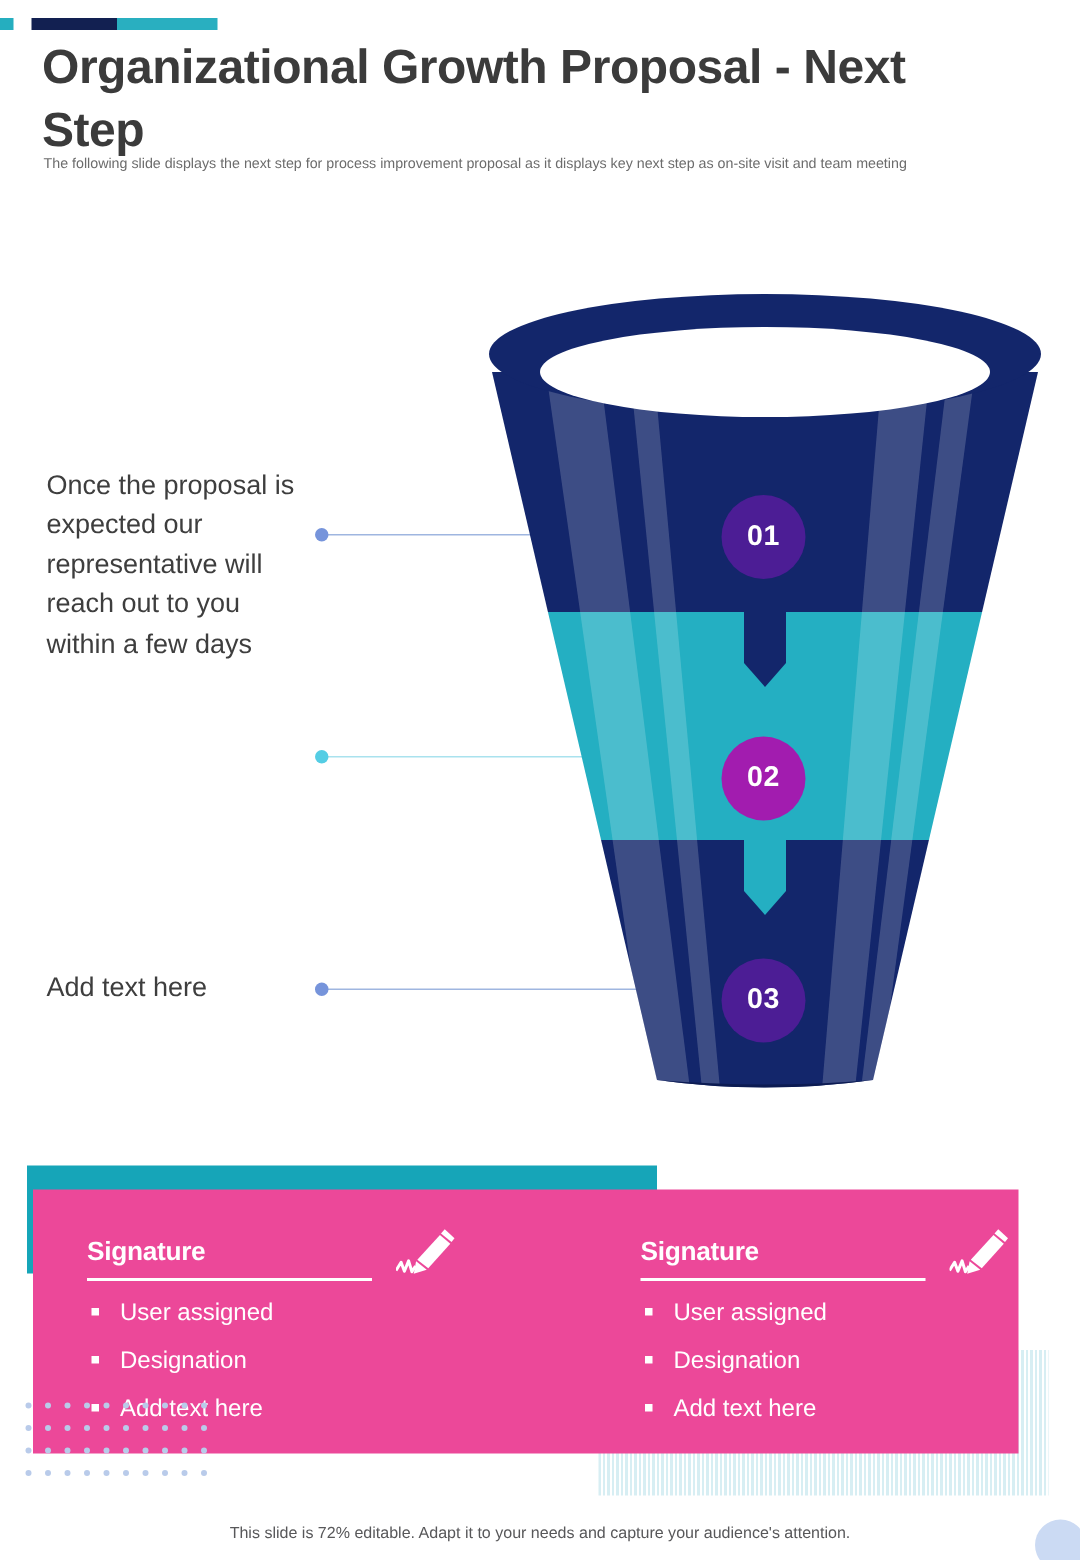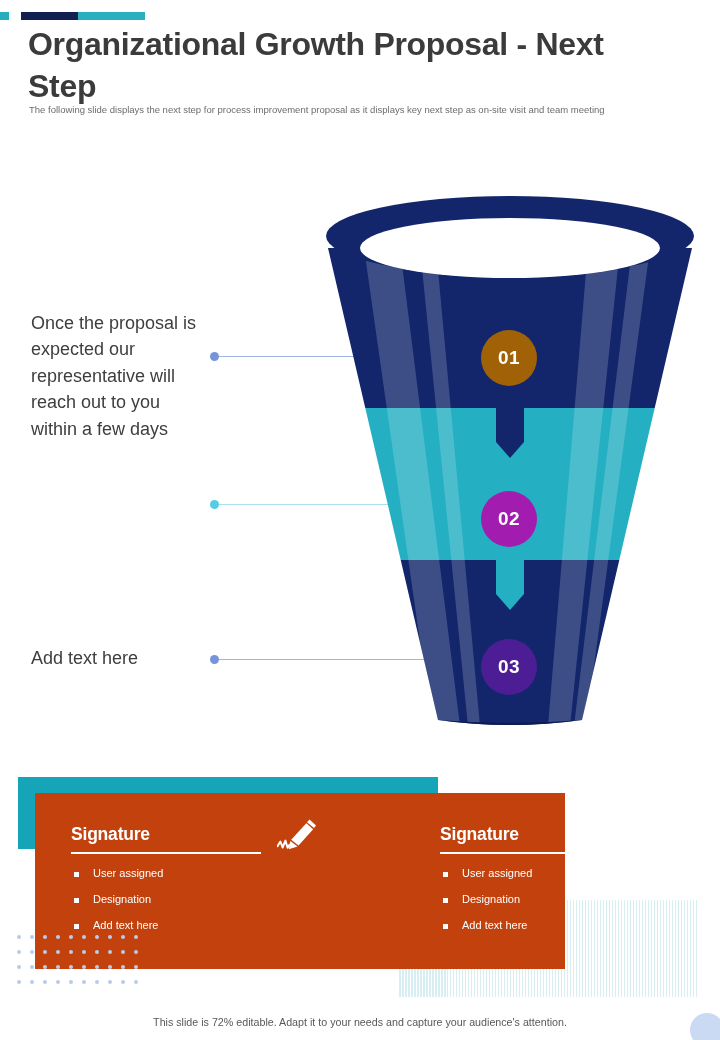--- a/index.html
+++ b/index.html
@@ -75,54 +75,54 @@
   }
   #funnel-wrap svg { display: block; }
 
   .num-circle {
     position: absolute;
     width: 56px; height: 56px; border-radius: 50%;
     display: flex; align-items: center; justify-content: center;
     font-size: 19px; font-weight: bold; color: #ffffff;
     letter-spacing: 0.5px;
   }
-  .nc1 { left: 481px; top: 330px; background: #a16207; }
+  .nc1 { left: 481px; top: 330px; background: #4c1d95; }
   .nc2 { left: 481px; top: 491px; background: #a21caf; }
   .nc3 { left: 481px; top: 639px; background: #4c1d95; }
 
   
   .sig-accent {
     position: absolute; left: 18px; top: 777px;
     width: 420px; height: 72px; background: #16A5B8;
   }
   .sig-stripes {
     position: absolute; left: 399px; top: 900px;
     width: 300px; height: 97px;
     background: repeating-linear-gradient(90deg,#D7EEF3 0 1.5px,#ffffff 1.5px 3px);
   }
   .sig-panel {
-    position: absolute; left: 35px; top: 793px;
-    width: 530px; height: 176px; background: #c2410c;
+    position: absolute; left: 22px; top: 793px;
+    width: 657px; height: 176px; background: #ec4899;
   }
   .sig-block { position: absolute; top: 31px; width: 280px; }
   .sig-left  { left: 36px; }
   .sig-right { left: 405px; }
   .sig-head {
     position: relative;
     font-size: 17.5px; font-weight: bold; color: #ffffff;
     padding-bottom: 7px; letter-spacing: -0.2px;
   }
   .sig-rule {
     width: 190px; height: 1.5px; background: #ffffff; margin-bottom: 13px;
   }
   .sig-pencil { position: absolute; right: 32px; top: -6px; }
   .sig-list { list-style: none; }
   .sig-list li {
     position: relative;
-    font-size: 11px; color: #ffffff;
+    font-size: 16px; color: #ffffff;
     padding-left: 22px; margin-bottom: 14px;
   }
   .sig-list li::before {
     content: ""; position: absolute; left: 3px; top: 5px;
     width: 5px; height: 5px; background: #ffffff;
   }
 
   
   .dot-grid { position: absolute; left: 17px; top: 935px; }
   .dot-grid .row { display: flex; }

